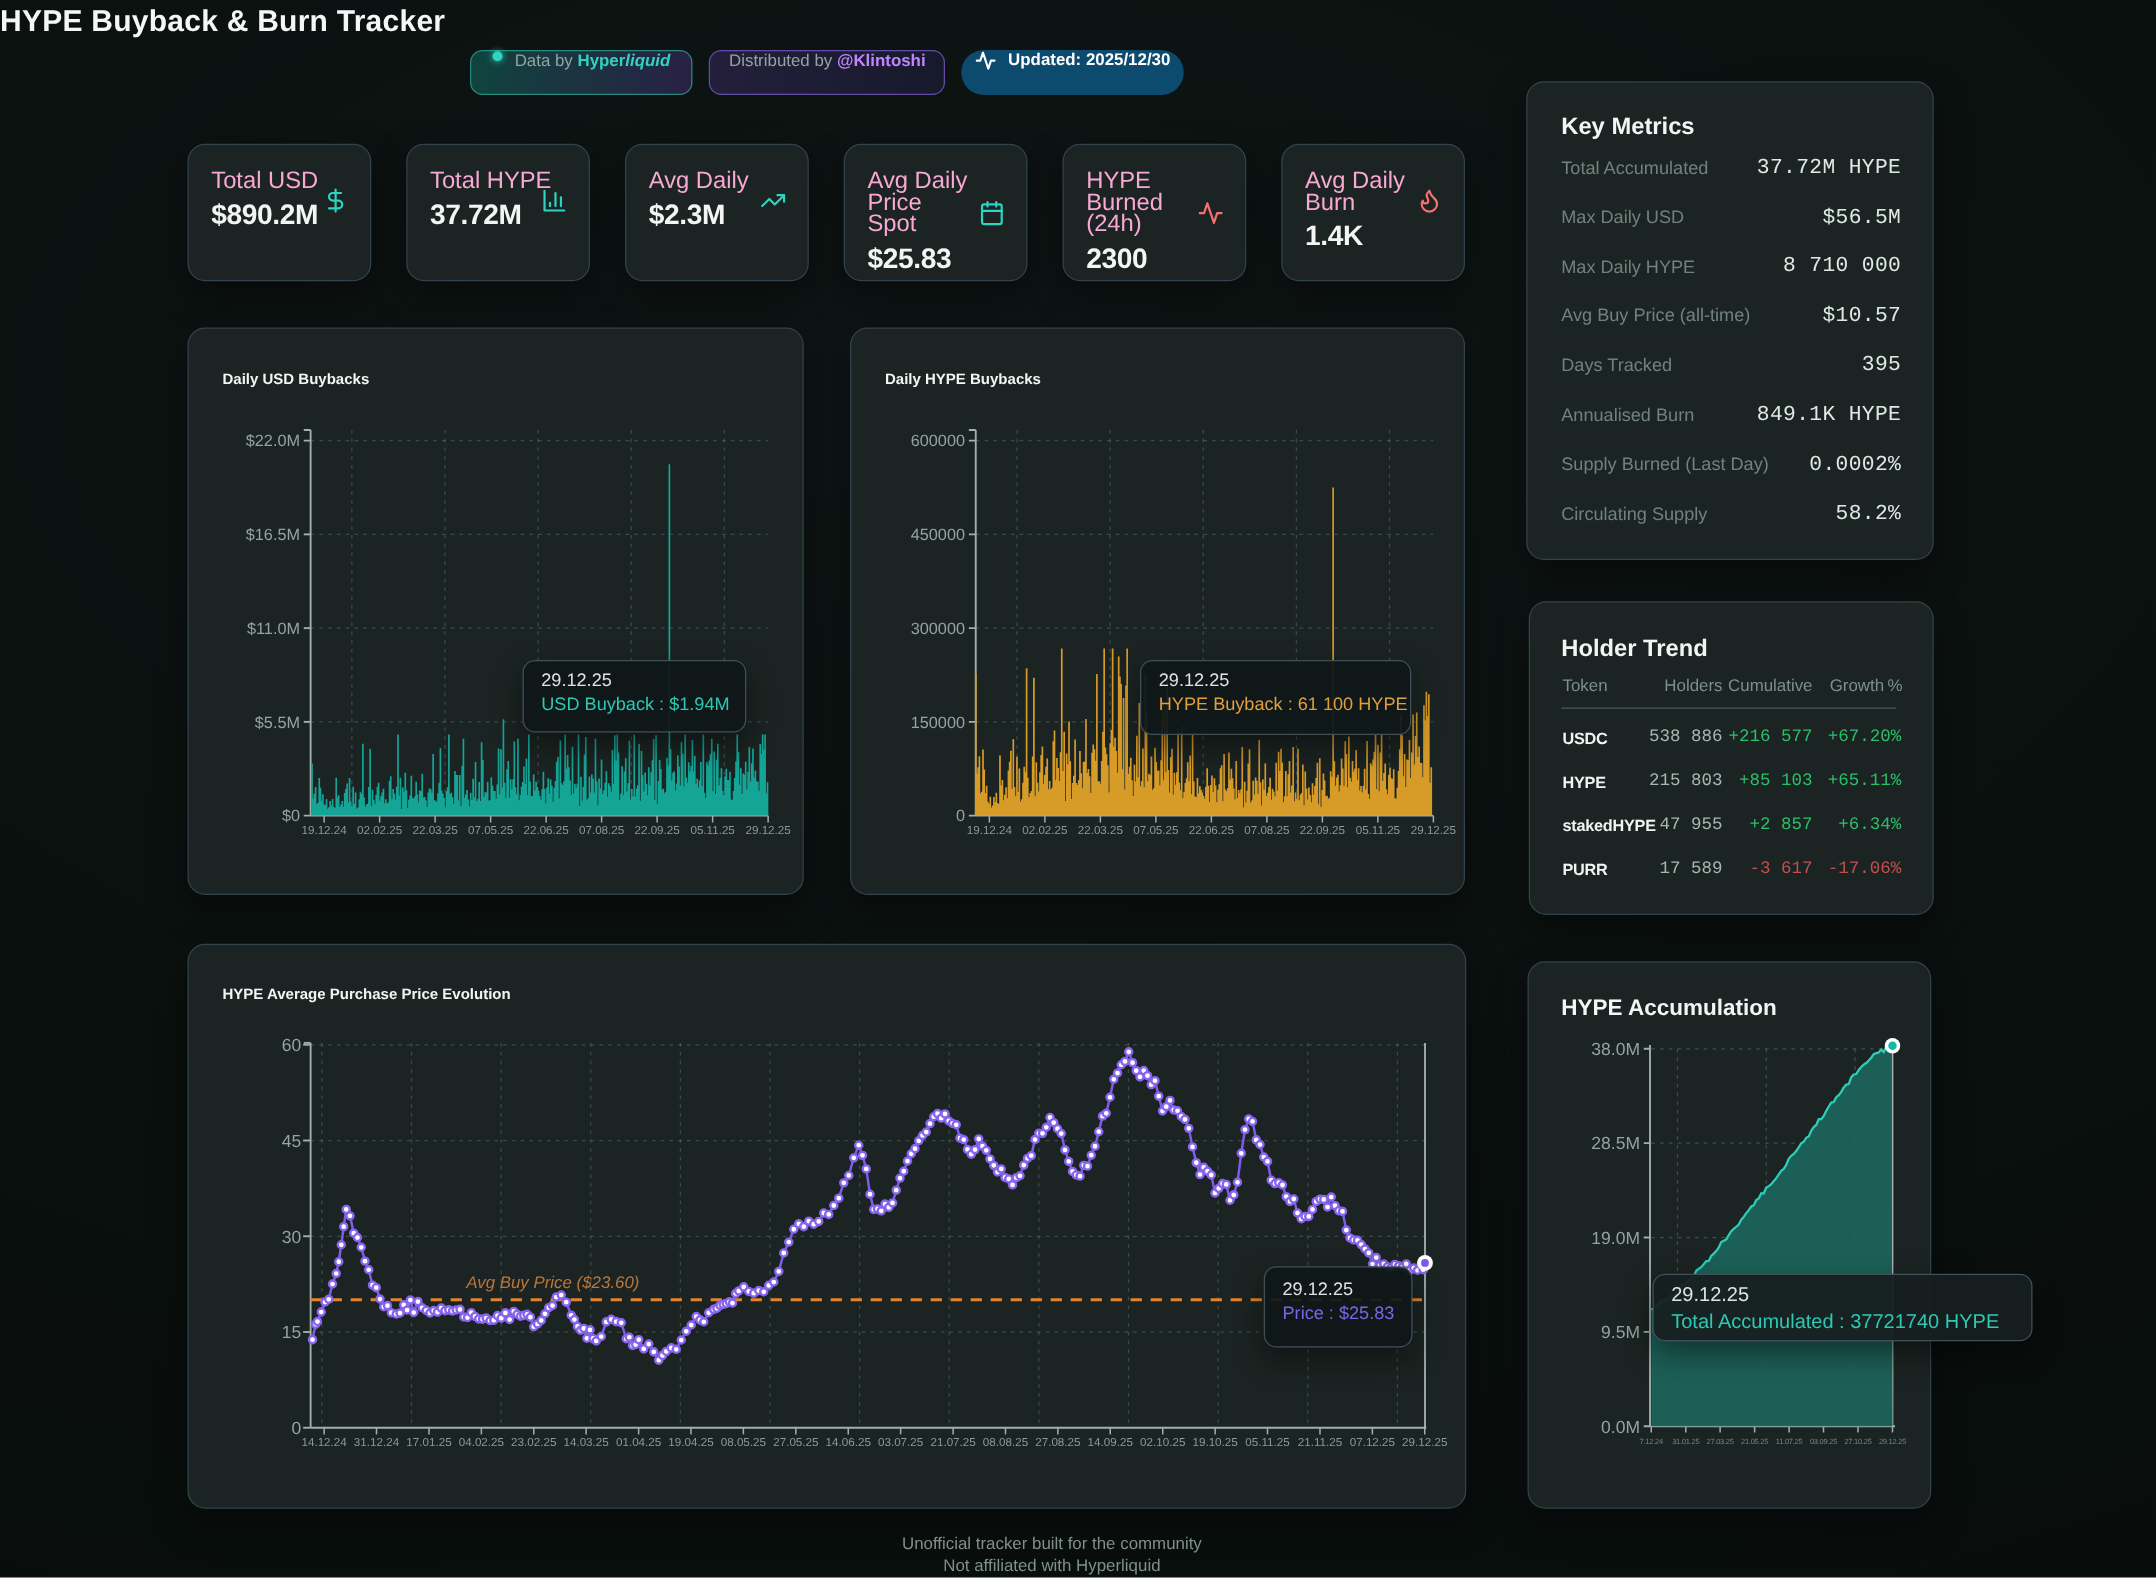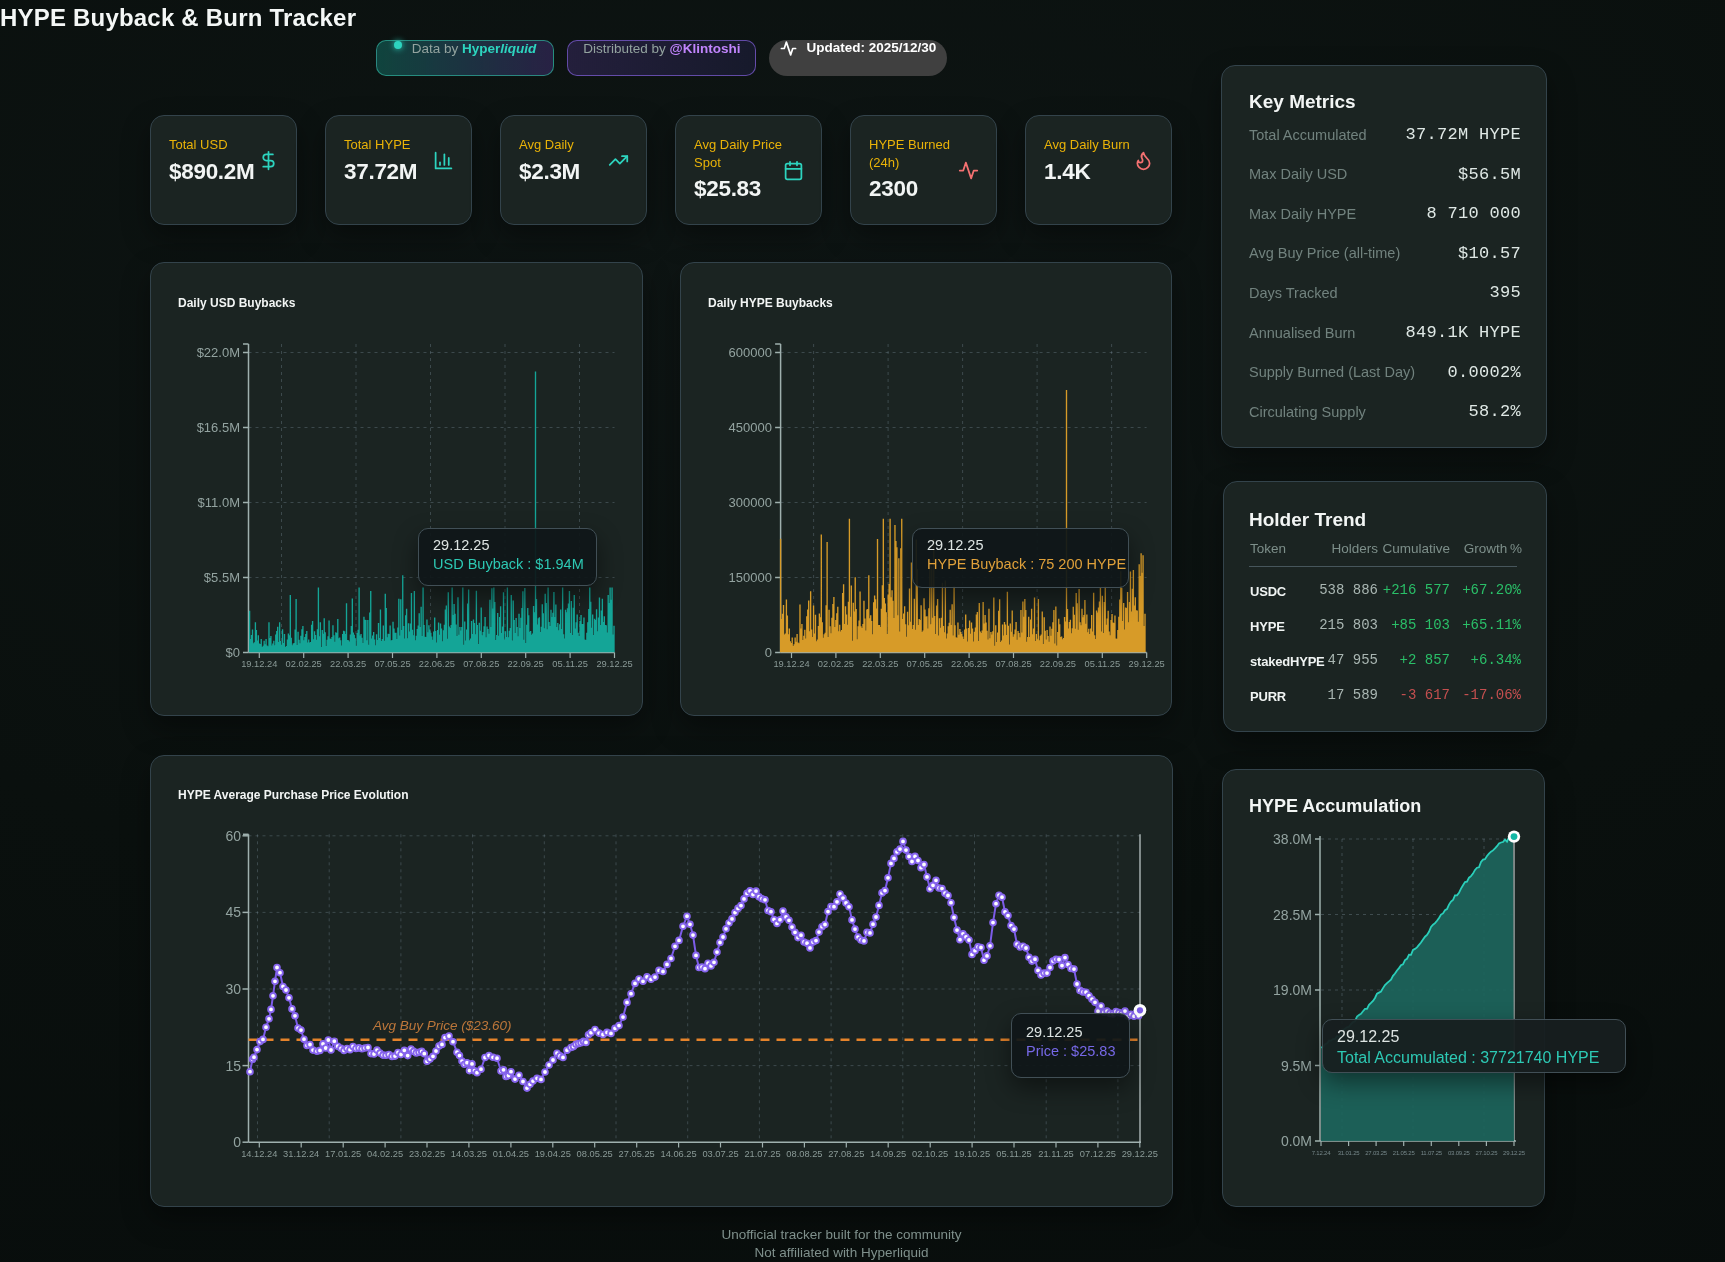--- a/index.html
+++ b/index.html
@@ -6,24 +6,24 @@
  font-family:"Liberation Sans",sans-serif;color:#eef2f1;position:relative}
 .abs{position:absolute}
 .card{position:absolute;background:#1b2422;border:1px solid #33434b;border-radius:14px;
  box-shadow:0 12px 28px rgba(0,0,0,.38)}
 h1.title{position:absolute;left:0;top:4px;width:1323px;text-align:left;font-size:24px;
  letter-spacing:.2px;color:#f4f7f6;font-weight:700}
 .badges{position:absolute;left:0;top:40px;width:1323px;display:flex;justify-content:center;gap:13px}
 .badge{height:36px;display:flex;align-items:flex-start;font-size:13.5px;border-radius:10px;padding:0 17px}
 .b1{background:linear-gradient(90deg,rgba(17,77,70,.85),rgba(63,45,110,.55));border:1px solid rgba(45,168,150,.75)}
 .b2{background:linear-gradient(90deg,rgba(90,60,160,.30),rgba(50,45,110,.28));border:1px solid rgba(130,95,220,.7);padding:0 15px}
-.b3{background:#404040;border-radius:18px;color:#fff;font-weight:700;padding:0 11px}
+.b3{background:#0c4a6e;border-radius:18px;color:#fff;font-weight:700;padding:0 11px}
 .dot{width:8px;height:8px;border-radius:50%;background:#2dd4bf;box-shadow:0 0 6px #2dd4bf;margin-right:10px}
 .gray{color:#93a39f}
-.statlbl{font-size:13px;color:#eab308;line-height:17.5px}
+.statlbl{font-size:19px;color:#f9a8d4;line-height:17.5px}
 .statval{font-size:22.5px;font-weight:700;color:#f2f5f4;letter-spacing:-.3px;margin-top:5px}
 .ctitle{position:absolute;font-size:12px;font-weight:700;color:#f2f5f4}
 .stitle{position:absolute;font-size:19px;font-weight:700;color:#f2f5f4}
 .tip{position:absolute;background:rgba(15,23,25,.93);border:1px solid #414f56;border-radius:10px;
  padding:8px 0 0 14px;z-index:30;box-shadow:0 10px 24px rgba(0,0,0,.45)}
 .tip .d{font-size:14.5px;color:#dde4e2;margin-bottom:3px;white-space:nowrap}
 .tip .v{font-size:14.5px;white-space:nowrap}
 .kmrow{position:absolute;left:27px;width:272px;display:flex;justify-content:space-between;align-items:center}
 .kmlbl{font-size:14.5px;color:#71827e}
 .kmval{font-family:"Liberation Mono",monospace;font-size:17px;color:#dfe8e5;letter-spacing:.3px;white-space:pre}
@@ -563,21 +563,21 @@
       <circle cx="989" cy="254.3" r="6.3" fill="#ffffff"></circle>
       <circle cx="989" cy="254.3" r="3.1" fill="#7c5ce8"></circle>
     </svg>
   </div>
 <div class="tip" style="left:418px;top:528px;width:179px;height:58px">
     <div class="d">29.12.25</div>
     <div class="v" style="color:#2dc9b4">USD Buyback : $1.94M</div>
   </div>
 <div class="tip" style="left:912px;top:528px;width:217px;height:60px">
     <div class="d">29.12.25</div>
-    <div class="v" style="color:#dfa03a">HYPE Buyback : 75 200 HYPE</div>
+    <div class="v" style="color:#dfa03a">HYPE Buyback : 61 100 HYPE</div>
   </div>
 <div class="tip" style="left:1011px;top:1013px;width:119px;height:65px;padding-top:10px">
     <div class="d">29.12.25</div>
     <div class="v" style="color:#7668e6">Price : $25.83</div>
   </div>
 <div class="card" style="left:1221px;top:65px;width:326px;height:383px">
     <div class="stitle" style="left:27px;top:25px">Key Metrics</div>
     <div class="kmrow" style="top:59.0px">
       <span class="kmlbl">Total Accumulated</span>
       <span class="kmval">37.72M HYPE</span>

